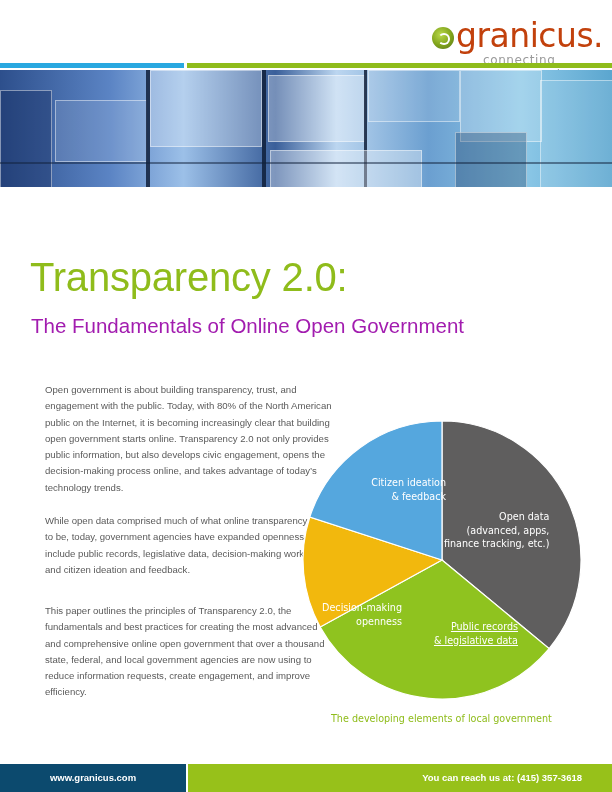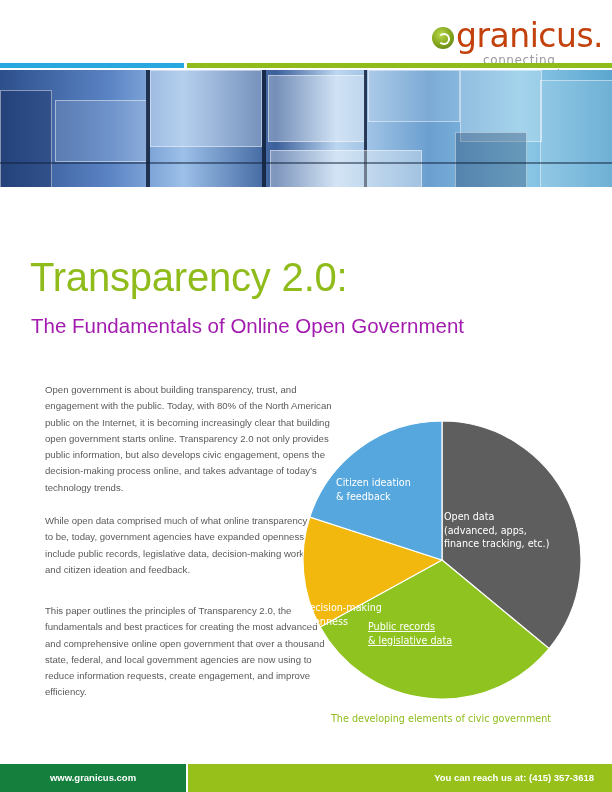--- a/index.html
+++ b/index.html
@@ -16,24 +16,24 @@
     background: linear-gradient(90deg, #2d4f8c 0%, #5b84c4 18%, #9cc0e8 30%, #3a5f9a 45%, #bcd6f0 55%, #6b9fd0 70%, #8ec9e8 85%, #5ba6cf 100%); }
   .hero .cube { position:absolute; border:1px solid rgba(255,255,255,0.45); background:rgba(255,255,255,0.12); }
   .hero .dark { position:absolute; background:#0f1f3a; opacity:0.85; }
   .title { position:absolute; left:30px; top:256px; font-size:40px; color:#8fbc1b; line-height:42px; letter-spacing:-0.2px; }
   .subtitle { position:absolute; left:31px; top:313px; font-size:20.5px; color:#a21caf; line-height:26px; }
   .body-text { position:absolute; left:33px; width:290px; font-size:9.6px; line-height:16.3px; color:#5a5a5a;margin-left:12px; }
   .p1 { top:382px; }
   .p2 { top:513px; }
   .p3 { top:603px; }
   .pie-wrap { position:absolute; left:296px; top:414px; width:292px; height:292px; }
-  .pie-label { position:absolute; color:#ffffff; font-family:"DejaVu Sans", sans-serif; font-size:9.6px; line-height:13.5px; text-align:left; }
+  .pie-label { position:absolute; color:#ffffff; font-family:"DejaVu Sans", sans-serif; font-size:9.6px; line-height:13.5px; text-align:right; }
   .caption { position:absolute; left:331px; top:713px; font-family:"DejaVu Sans", sans-serif; font-size:9.6px; color:#8fbc1b; }
-  .footer-left { position:absolute; left:0; top:764px; width:186px; height:28px; background:#15803d; color:#ffffff; font-weight:bold; font-size:9.5px; line-height:28px; text-align:center; }
-  .footer-right { position:absolute; left:188px; top:764px; width:424px; height:28px; background:#97c11a; color:#ffffff; font-weight:bold; font-size:9.5px; line-height:28px; text-align:right; box-sizing:border-box; padding-right:18px; }
+  .footer-left { position:absolute; left:0; top:764px; width:186px; height:28px; background:#0c4a6e; color:#ffffff; font-weight:bold; font-size:9.5px; line-height:28px; text-align:center; }
+  .footer-right { position:absolute; left:188px; top:764px; width:424px; height:28px; background:#97c11a; color:#ffffff; font-weight:bold; font-size:9.5px; line-height:28px; text-align:right; box-sizing:border-box; padding-right:30px; }
 </style>
 </head>
 <body>
 
 <div class="logo">
   <div class="logo-mark"></div>
   <div class="logo-word">granicus.</div>
   <div class="logo-tag">connecting government</div>
 </div>
 
@@ -63,35 +63,35 @@
 <div class="body-text p2">While open data comprised much of what online transparency used to be, today, government agencies have expanded openness to include public records, legislative data, decision-making workflow, and citizen ideation and feedback.</div>
 <div class="body-text p3">This paper outlines the principles of Transparency 2.0, the fundamentals and best practices for creating the most advanced and comprehensive online open government that over a thousand state, federal, and local government agencies are now using to reduce information requests, create engagement, and improve efficiency.</div>
 
 <div class="pie-wrap">
   <svg id="pie-svg" width="292" height="292" viewBox="0 0 292 292">
       <path d="M146,146 L146,7 A139,139 0 0 1 253.1013407458347,234.60193457506784 Z" fill="#5f5e5e" stroke="#ffffff" stroke-width="1.2"></path>
       <path d="M146,146 L253.1013407458347,234.60193457506784 A139,139 0 0 1 24.193371473903,212.96376070013847 Z" fill="#8fc31f" stroke="#ffffff" stroke-width="1.2"></path>
       <path d="M146,146 L24.193371473903,212.96376070013847 A139,139 0 0 1 13.803144234973672,103.04663778188227 Z" fill="#f2b80d" stroke="#ffffff" stroke-width="1.2"></path>
       <path d="M146,146 L13.803144234973672,103.04663778188227 A139,139 0 0 1 145.99999999999997,7 Z" fill="#55a7de" stroke="#ffffff" stroke-width="1.2"></path>
     </svg>
-  <div class="pie-label" style="left:148px;top:96px;text-align:left;">
+  <div class="pie-label" style="left:148px;top:96px;text-align:right;">
     <div>Open data</div>
     <div>(advanced, apps,</div>
     <div>finance tracking, etc.)</div>
   </div>
   <div class="pie-label" style="left:72px;top:206px;width:150px;text-decoration:underline;">
     <div>Public records</div>
     <div>&amp; legislative data</div>
   </div>
   <div class="pie-label" style="left:6px;top:140px;width:100px;margin-top:47px;">
     <div>Decision-making</div>
     <div>openness</div>
   </div>
   <div class="pie-label" style="left:40px;top:62px;width:110px;">
     <div>Citizen ideation</div>
     <div>&amp; feedback</div>
   </div>
 </div>
 
-<div class="caption">The developing elements of civic government</div>
+<div class="caption">The developing elements of local government</div>
 
 <div class="footer-left">www.granicus.com</div>
 <div class="footer-right">You can reach us at: (415) 357-3618</div>
 
 </body></html>

